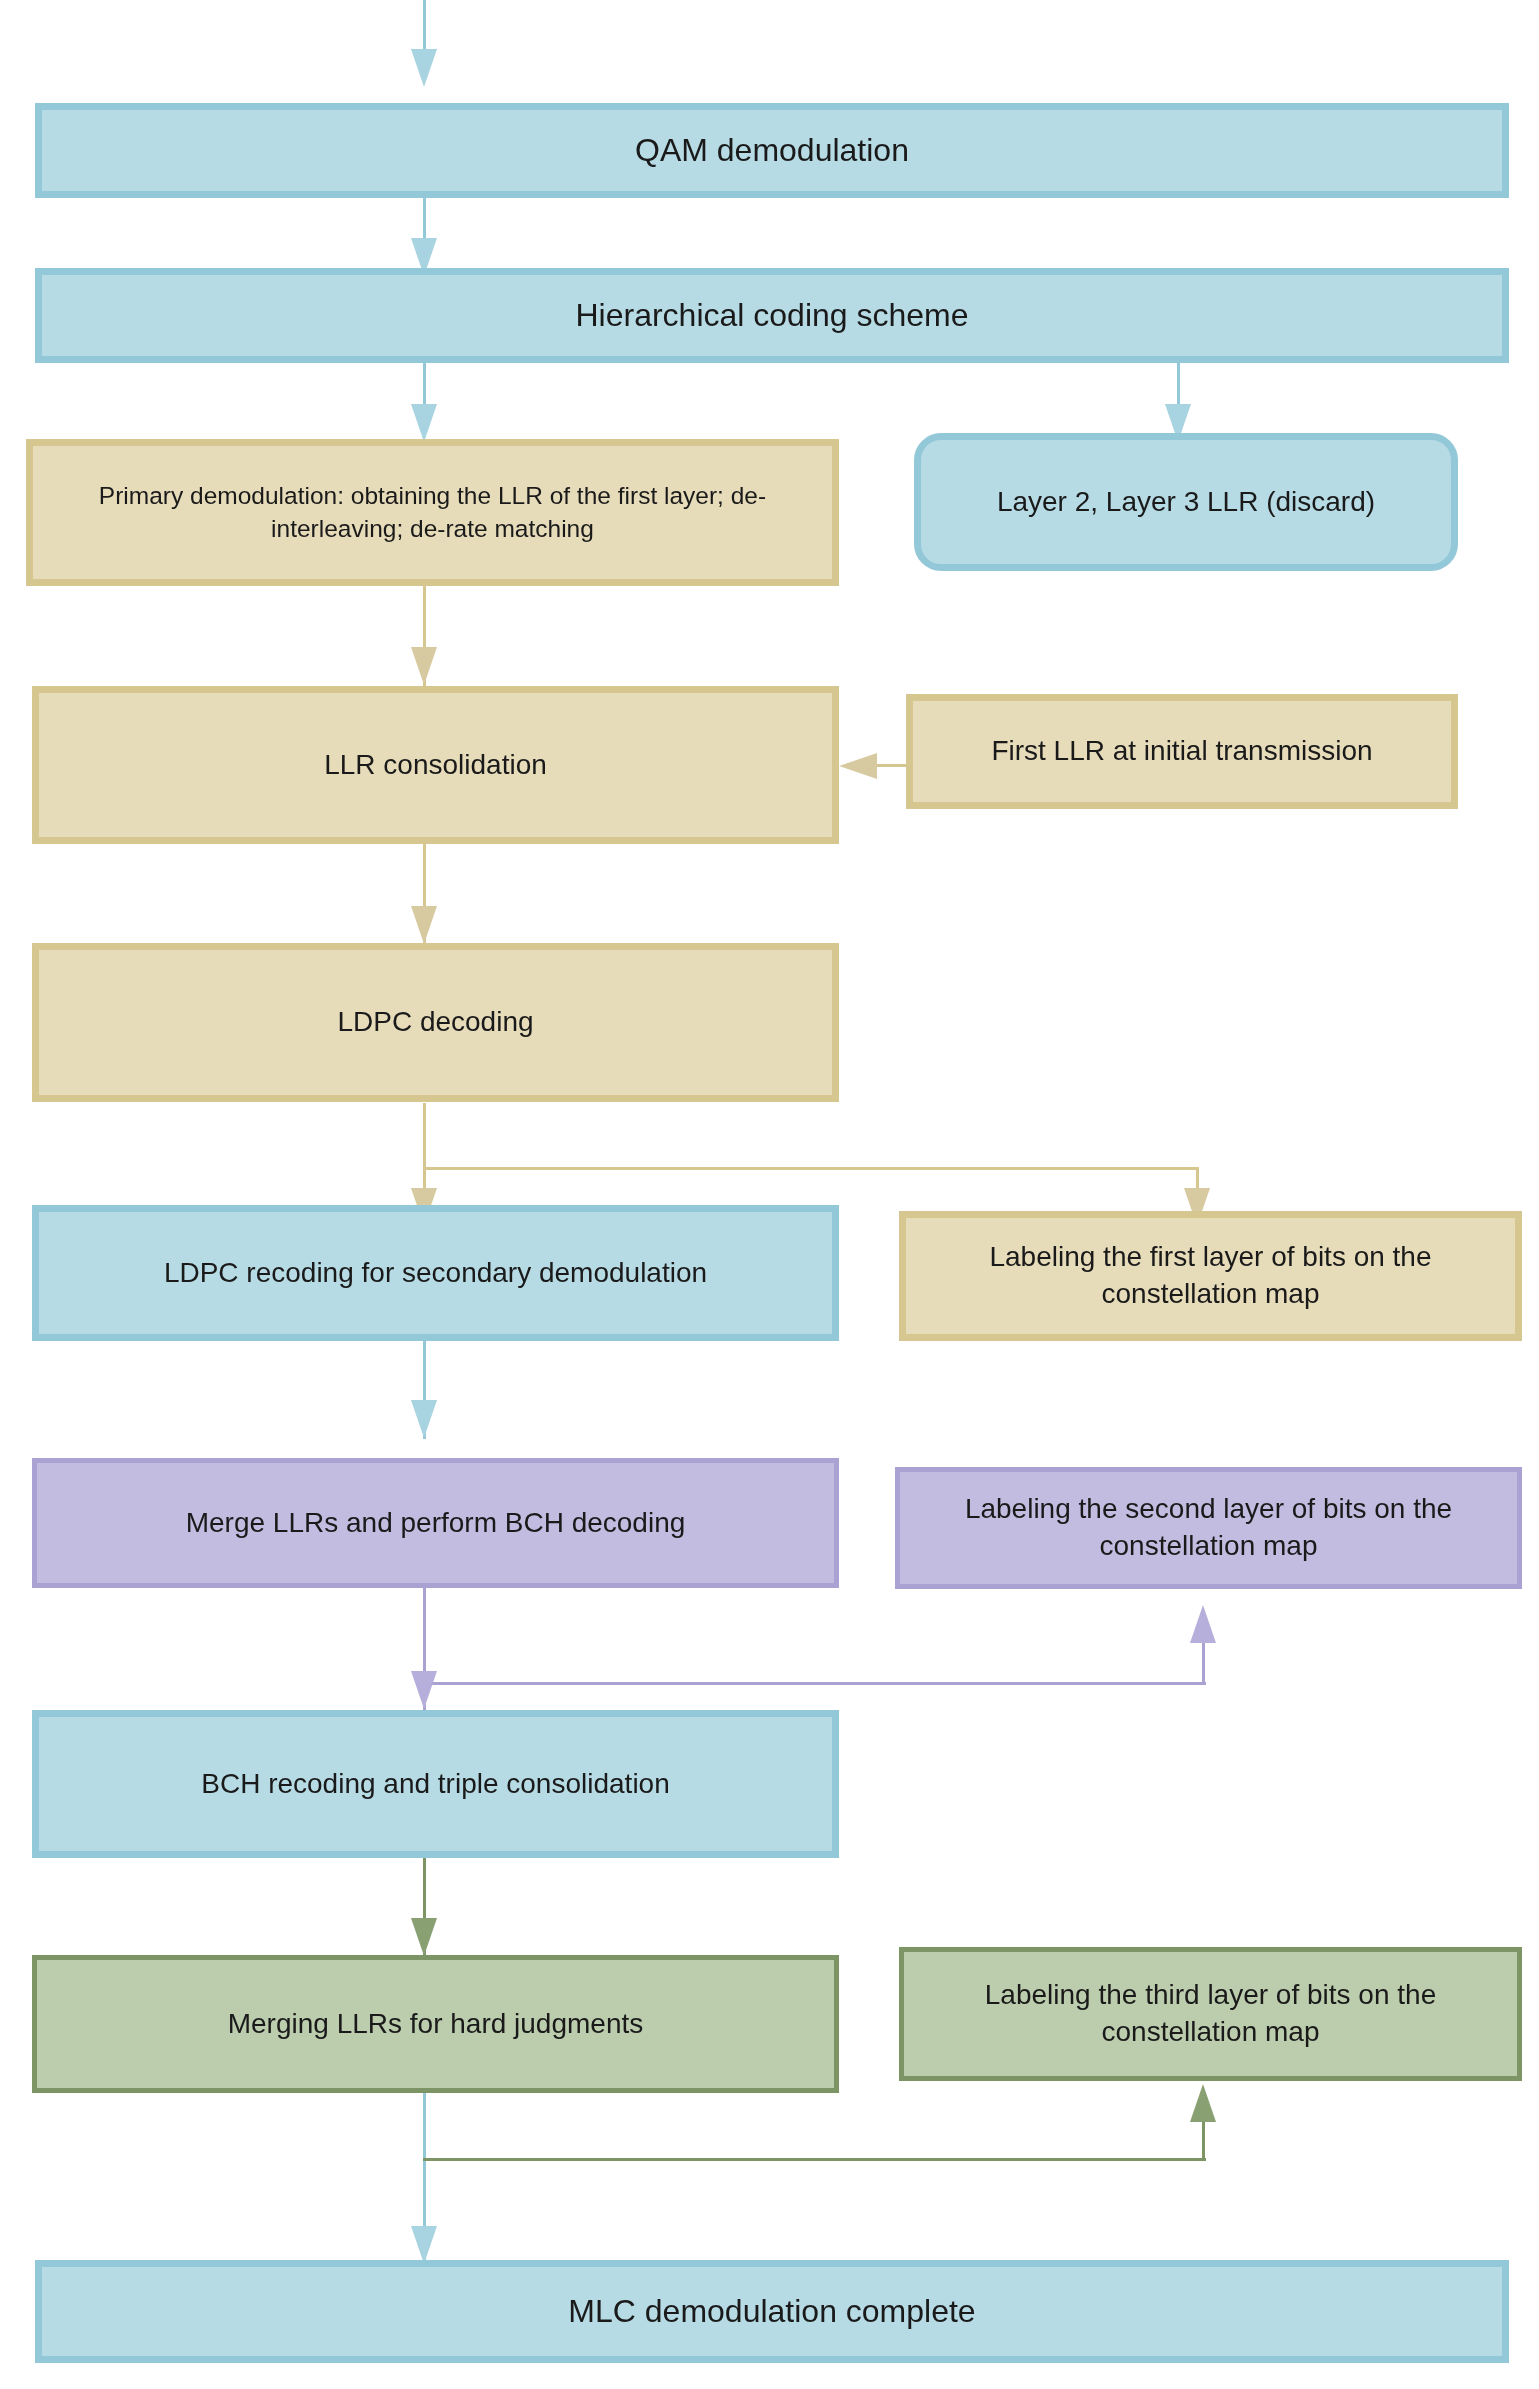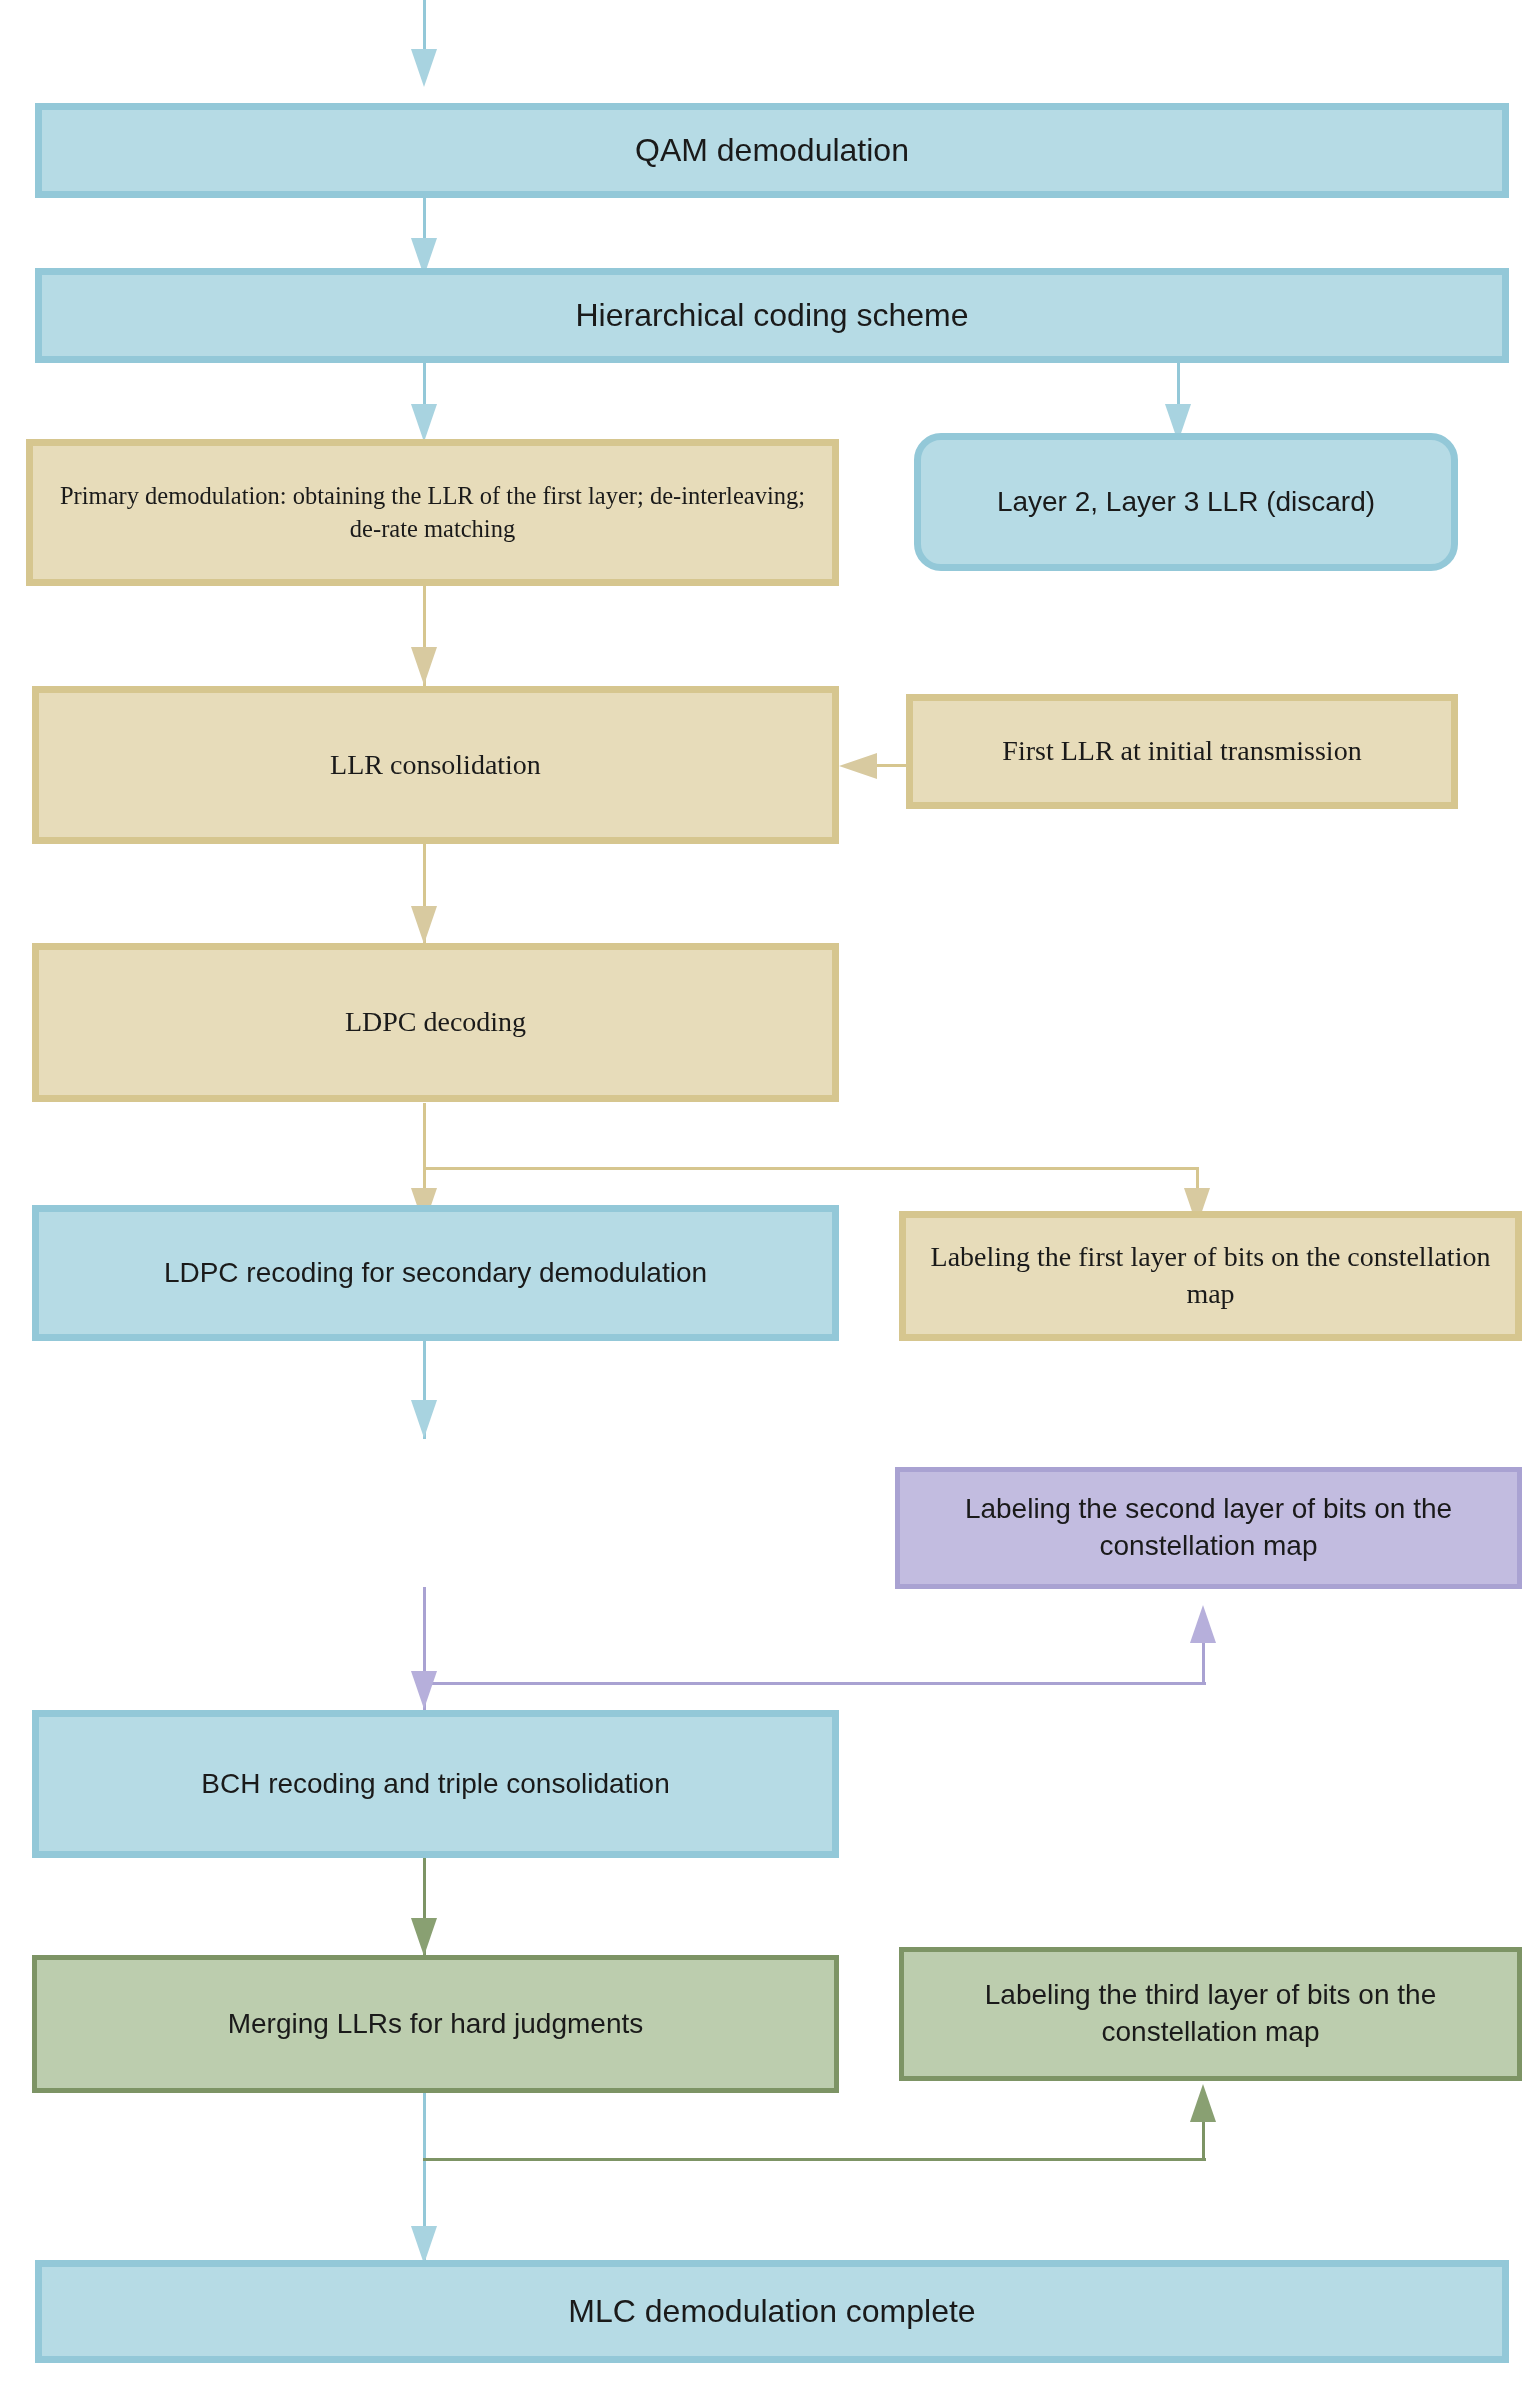--- a/index.html
+++ b/index.html
@@ -35,21 +35,20 @@
   }
   
   .c-blue {
     background: #b6dbe5;
     border: 7px solid #93c8d8;
   }
   
   .c-tan {
     background: #e7dcba;
     border: 7px solid #d6c68f;
-    font-family: Liberation Serif, serif;
   }
   
   .c-purple {
     background: #c2bce0;
     border: 5.5px solid #a9a2d2;
   }
   
   .c-green {
     background: #bccdae;
     border: 5.5px solid #7d9465;
@@ -157,20 +156,23 @@
   </div>
 
   <div class="node c-blue fs-mid" style="left:32px; top:1205px; width:807px; height:136px;">
     <span class="label">LDPC recoding for secondary demodulation</span>
   </div>
 
   <div class="node c-tan fs-mid" style="left:899px; top:1211px; width:623px; height:130px;">
     <span class="label">Labeling the first layer of bits on the constellation map</span>
   </div>
 
+  <div class="node c-purple fs-mid" style="left:32px; top:1458px; width:807px; height:130px;">
+    <span class="label">Merge LLRs and perform BCH decoding</span>
+  </div>
 
   <div class="node c-purple fs-mid" style="left:895px; top:1467px; width:627px; height:122px;">
     <span class="label">Labeling the second layer of bits on the constellation map</span>
   </div>
 
   <div class="node c-blue fs-mid" style="left:32px; top:1710px; width:807px; height:148px;">
     <span class="label">BCH recoding and triple consolidation</span>
   </div>
 
   <div class="node c-green fs-mid" style="left:32px; top:1955px; width:807px; height:138px;">

